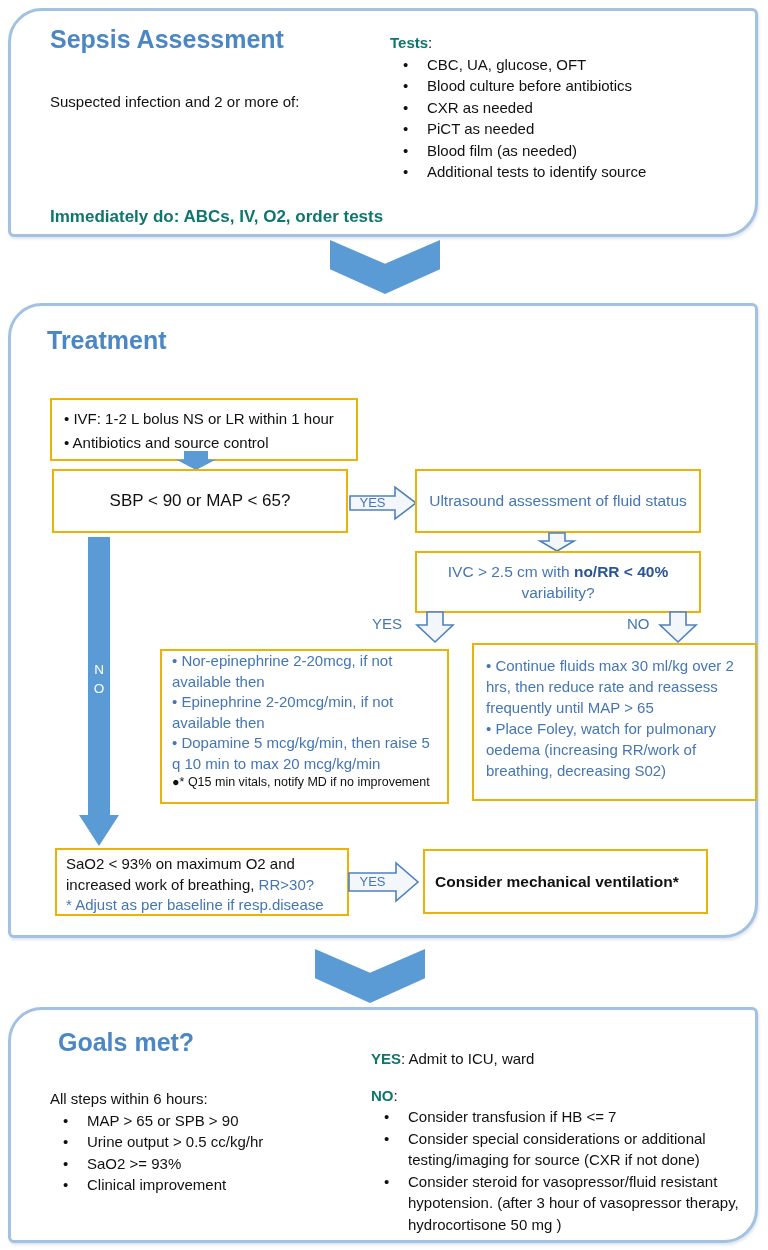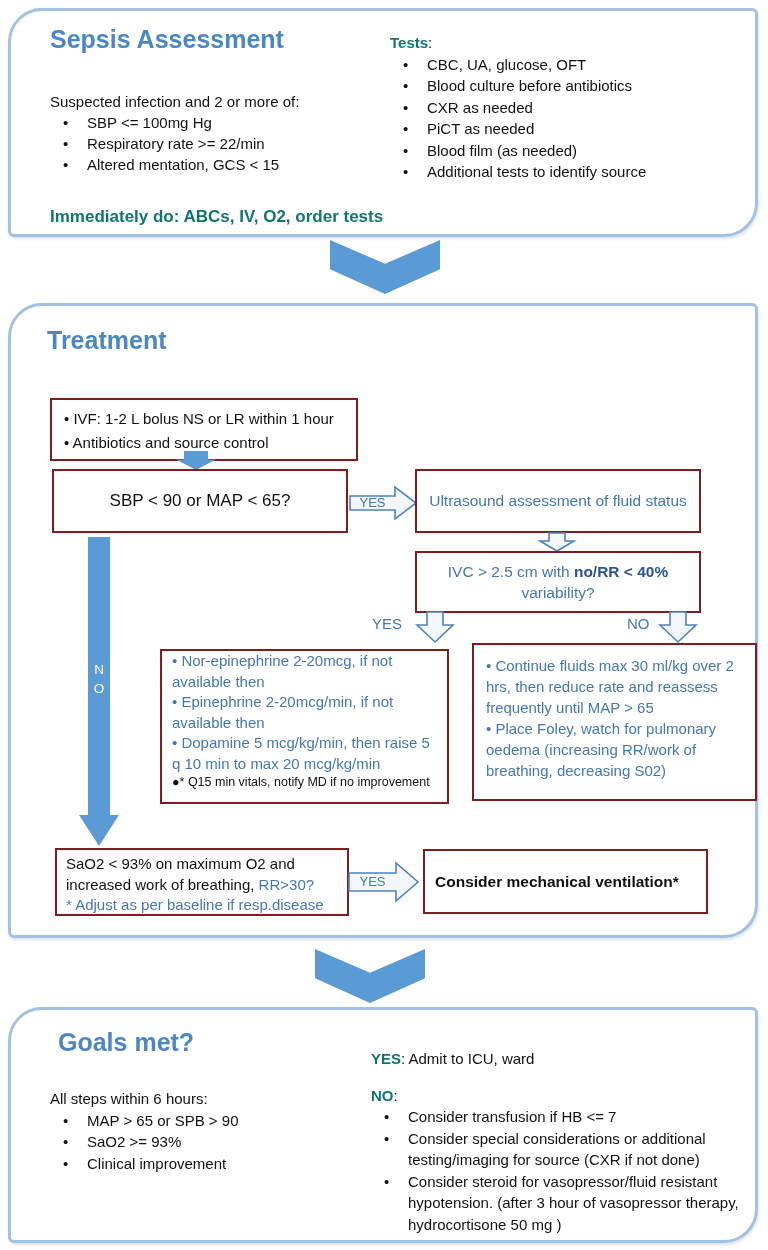--- a/index.html
+++ b/index.html
@@ -28,21 +28,21 @@
 
   .txt { position: absolute; font-size: 15px; line-height: 21px; color: #111; }
   .blue-bold { color: #0f766e; font-weight: bold; }
 
   .blist { list-style: none; }
   .blist li { position: relative; padding-left: 37px; }
   .blist li::before { content: "\2022"; position: absolute; left: 13px; }
 
   .box {
     position: absolute; background: #fff;
-    border: 2px solid #7f1d1d;
+    border: 2px solid #eab308;
   }
   .box.centered { display: flex; flex-direction: column; justify-content: center; text-align: center; }
   .blue-text { color: #4576b4; }
   .navy { color: #2a5593; font-weight: bold; }
 
   
   .solid-down-arrow {
     position: absolute; background: #5b9bd5;
     clip-path: polygon(20% 0, 80% 0, 80% 45%, 100% 45%, 50% 100%, 0 45%, 20% 45%);
   }
@@ -62,25 +62,20 @@
 </head>
 <body>
 
 <div class="page">
 
   <div class="panel" id="panel-assessment">
     <div class="panel-title" style="left:39px; top:14px;">Sepsis Assessment</div>
 
     <div class="txt" style="left:39px; top:80px; width:320px;">
       <div>Suspected infection and 2 or more of:</div>
-      <ul class="blist">
-          <li>SBP &lt;= 100mg Hg</li>
-          <li>Respiratory rate &gt;= 22/min</li>
-          <li>Altered mentation, GCS &lt; 15</li>
-        </ul>
     </div>
 
     <div class="txt blue-bold" style="left:39px; top:195px; font-size:17px;">Immediately do: ABCs, IV, O2, order tests</div>
 
     <div class="txt" style="left:379px; top:21px; width:355px; line-height:21.5px;">
       <div><span class="blue-bold">Tests</span><span>:</span></div>
       <ul class="blist" style="--pl:30px;">
           <li>CBC, UA, glucose, OFT</li>
           <li>Blood culture before antibiotics</li>
           <li>CXR as needed</li>
@@ -165,20 +160,21 @@
 
   <div class="chevron" style="left:315px; top:949px;"></div>
 
   <div class="panel" id="panel-goals">
     <div class="panel-title" style="left:47px; top:18px;">Goals met?</div>
 
     <div class="txt" style="left:39px; top:78px; width:320px; line-height:21.5px;">
       <div>All steps within 6 hours:</div>
       <ul class="blist">
           <li>MAP &gt; 65 or SPB &gt; 90</li>
+          <li>Urine output &gt; 0.5 cc/kg/hr</li>
           <li>SaO2 &gt;= 93%</li>
           <li>Clinical improvement</li>
         </ul>
     </div>
 
     <div class="txt" style="left:360px; top:38px; width:385px; line-height:21.5px;">
       <div><span class="blue-bold">YES</span><span>: Admit to ICU, ward</span></div>
       <div style="height:15px;"></div>
       <div><span class="blue-bold">NO</span><span>:</span></div>
       <ul class="blist">

